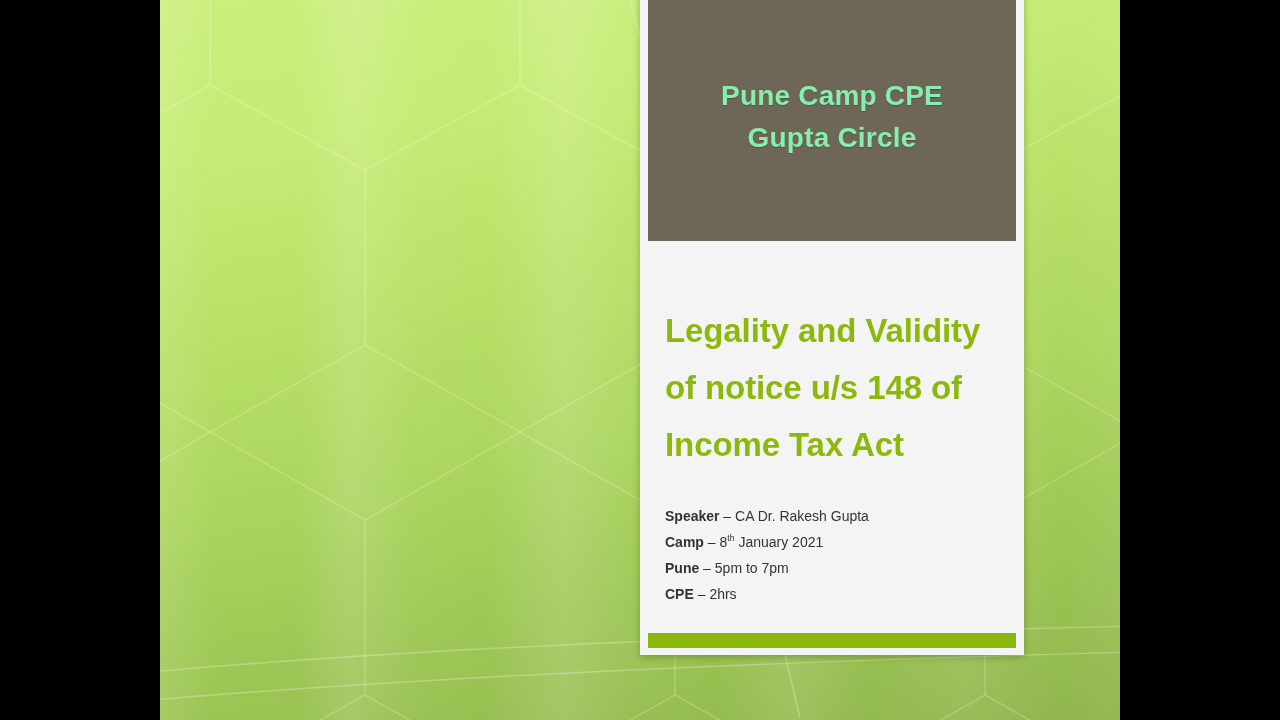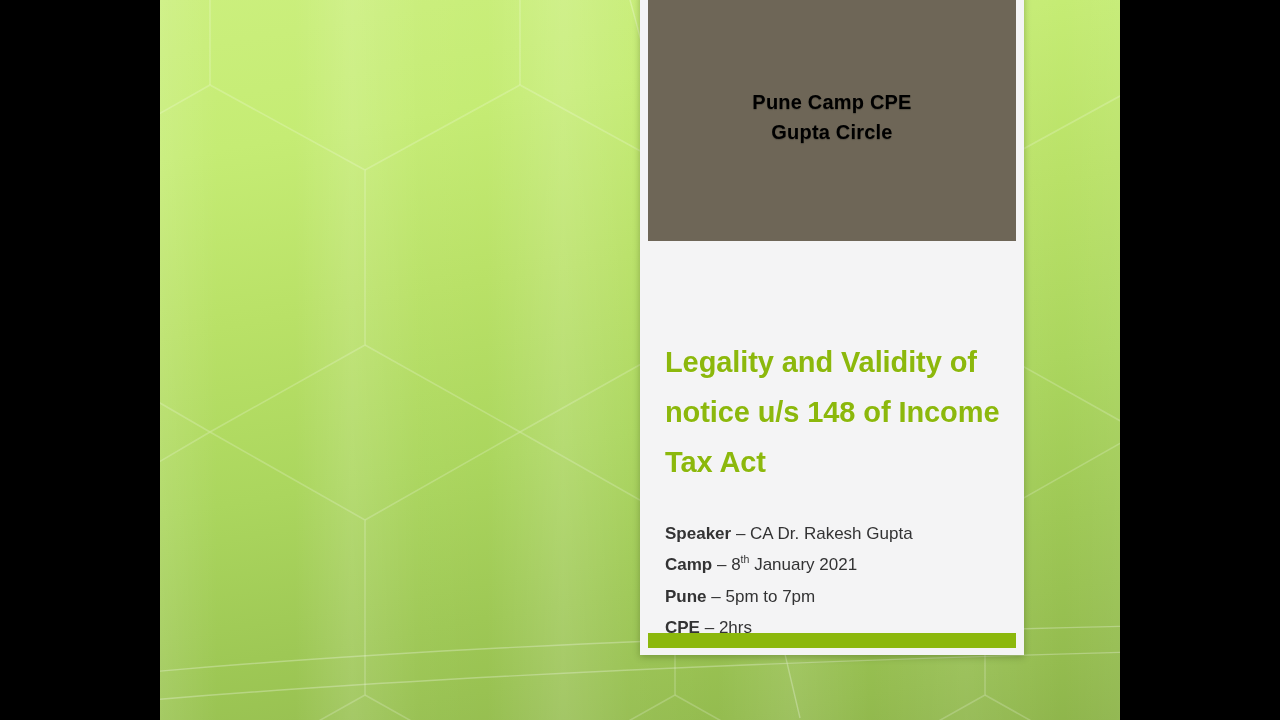--- a/index.html
+++ b/index.html
@@ -97,52 +97,51 @@
     left:8px; top:0;
     width:368px;   
     height:249px;
     background:#6e6657;
     display:flex;
     align-items:center;
     justify-content:center;
   }
 
   #organizer-title {
-    color:#000000;
-    font-size:20px;
+    color:#86efac;
+    font-size:28px;
     font-weight:bold;
     line-height:1.50;
     text-align:center;
     letter-spacing:0.2px;
     padding:0 14px;
     text-shadow:0 1px 1px rgba(0,0,0,0.22);
   }
   #organizer-title .tline { display:block; white-space:nowrap; }
 
   #card-body {
     position:absolute;
     left:0; top:249px;
     width:384px;
     padding:62px 24px 0 25px;
   }
 
   #session-title {
     color:#8cb80c;
-    font-size:29px;
+    font-size:33px;
     font-weight:bold;
     line-height:1.72;
     letter-spacing:-0.1px;
     text-shadow:0 1px 0 rgba(255,255,255,0.35);
-    margin-top:35px;
   }
 
   #details-list {
     margin-top:30px;
     color:#333334;
-    font-size:17px;
+    font-size:14px;
     line-height:1.86;
   }
   .detail-row { white-space:nowrap; }
   .detail-row .dkey { font-weight:bold; }
   .detail-row .dval { font-weight:normal; }
   .detail-row .dval sup {
     font-size:0.62em;
     vertical-align:super;
     line-height:0;
   }

